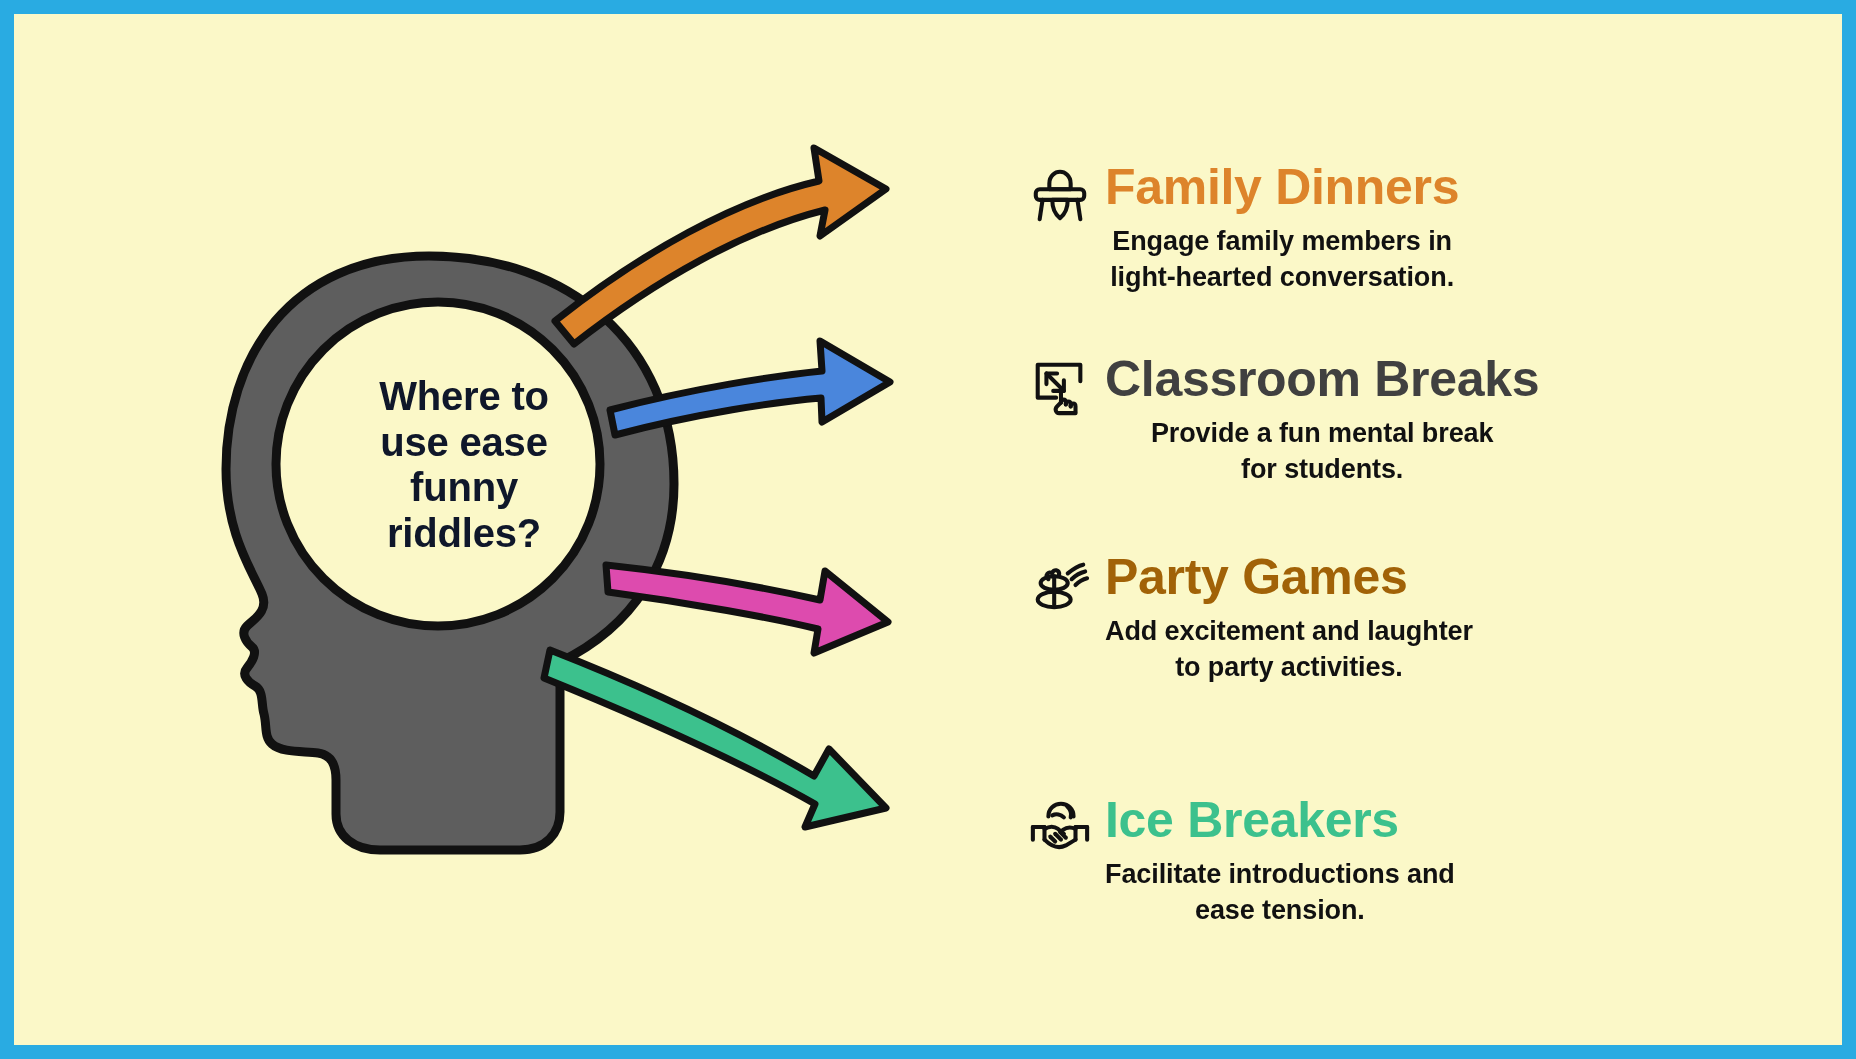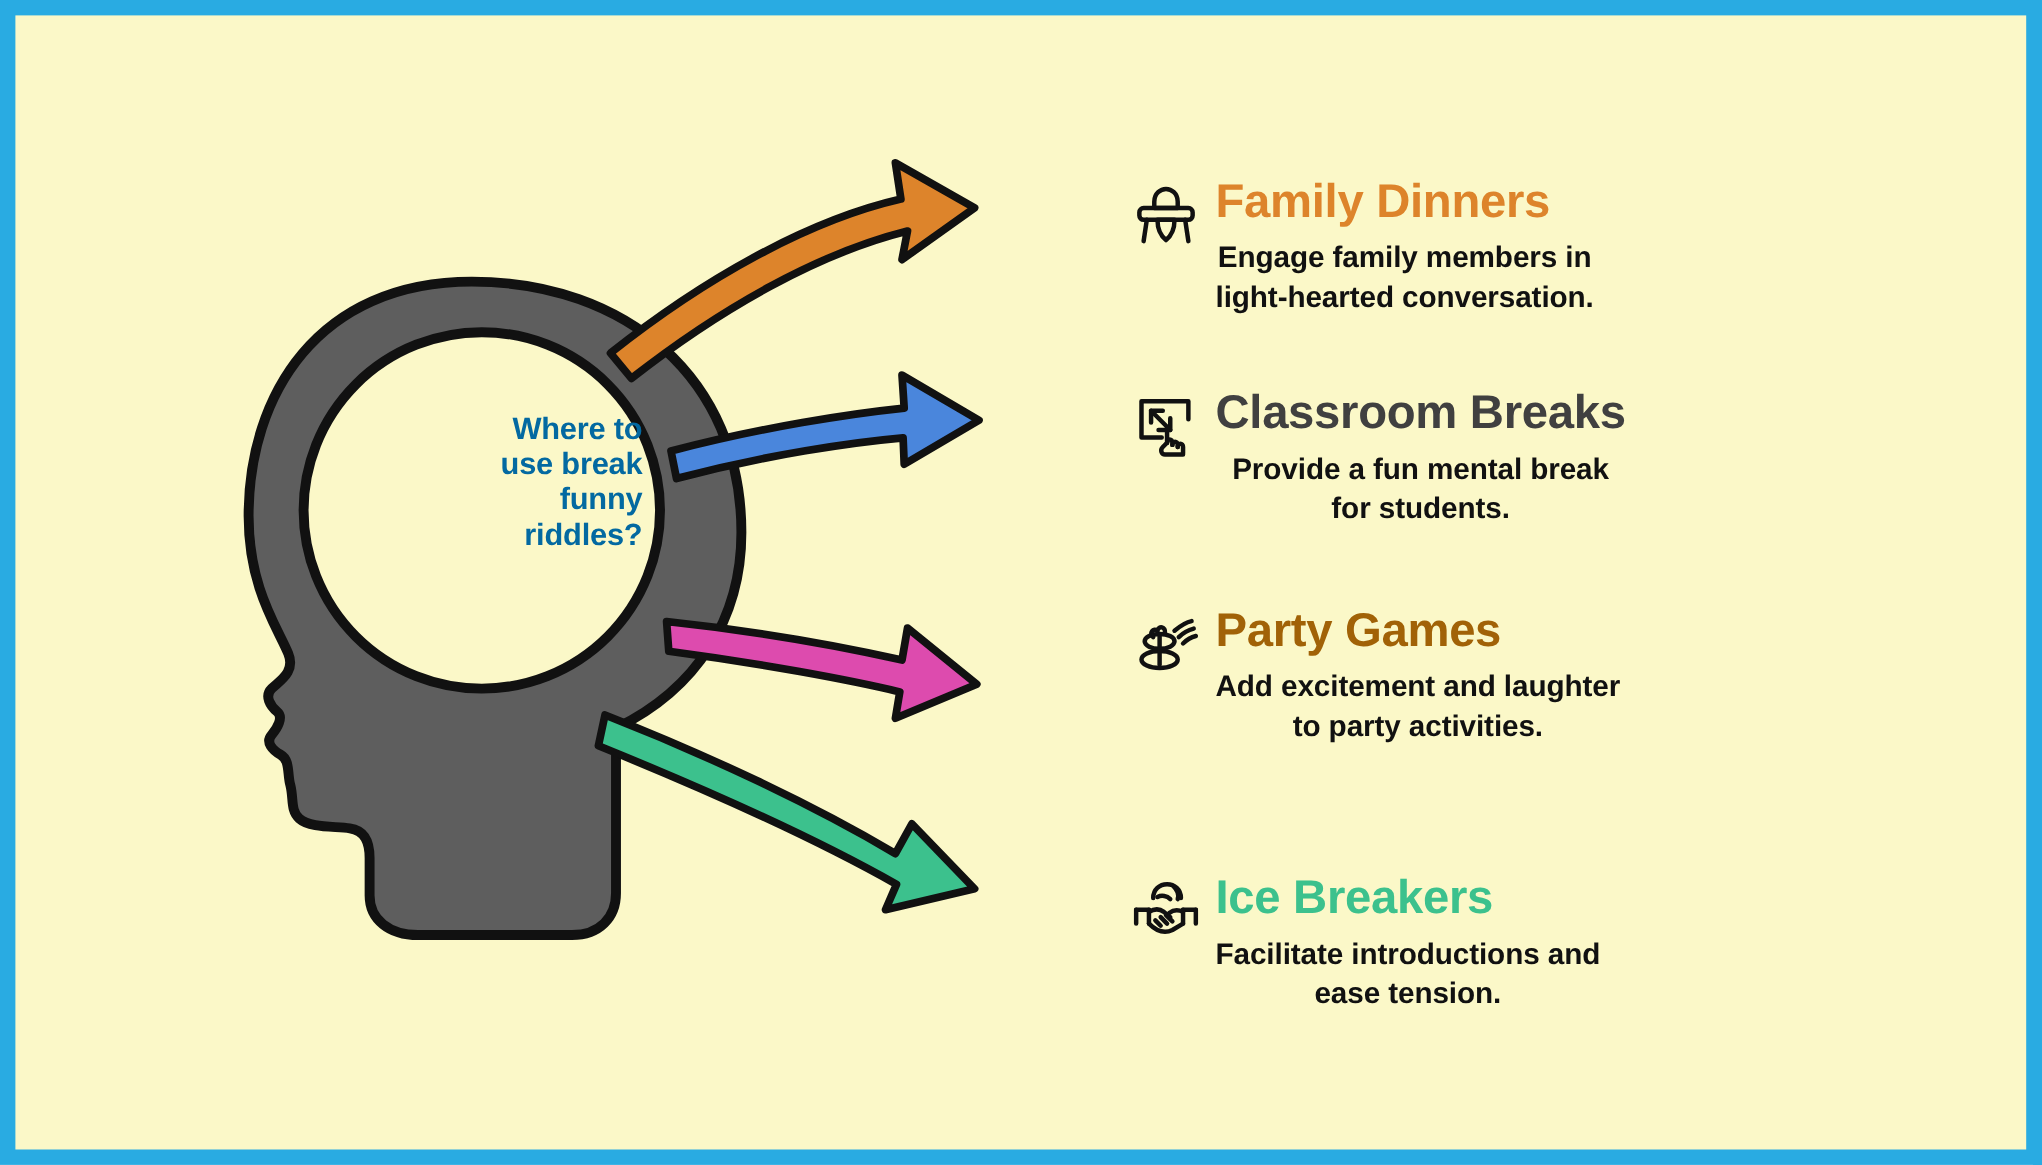--- a/index.html
+++ b/index.html
@@ -33,25 +33,25 @@
     top: 0;
     width: 100%;
     height: 100%;
     display: block;
   }
   .head-text {
     position: absolute;
     left: 330px;
     top: 360px;
     width: 240px;
-    text-align: right;
-    font-size: 28px;
+    text-align: center;
+    font-size: 40px;
     font-weight: bold;
     line-height: 1.14;
-    color: #0369a1;
+    color: #0f172a;
     letter-spacing: -0.2px;
   }
   .branches {
     position: absolute;
     left: 0;
     top: 0;
     width: 100%;
     height: 100%;
   }
   .branch {
@@ -68,21 +68,21 @@
   }
   .branch-icon svg {
     display: block;
     width: 62px;
     height: 62px;
   }
   .branch-body {
     flex: 1 1 auto;
   }
   .branch-title {
-    font-size: 43px;
+    font-size: 50px;
     font-weight: bold;
     line-height: 1.0;
     margin: 0 0 12px 0;
     white-space: nowrap;
     letter-spacing: -0.3px;
   }
   .branch-desc {
     font-size: 27px;
     font-weight: bold;
     line-height: 1.32;
@@ -162,21 +162,21 @@
                  L 815 735
                  L 872 794
                  L 791 813
                  L 801 790
                  C 725 747, 626 703, 530 664 Z" fill="#3CC18D" stroke="#111111" stroke-width="7" stroke-linejoin="round"></path>
       </g>
     </svg>
 
     <div class="head-text">
       <div>Where to</div>
-      <div>use break</div>
+      <div>use ease</div>
       <div>funny</div>
       <div>riddles?</div>
     </div>
 
     <div class="branches">
 
       <div class="branch b1">
         <span class="branch-icon">
           <svg viewBox="0 0 64 64" fill="none" stroke="#111111" stroke-width="4.2" stroke-linecap="round" stroke-linejoin="round">
             <path d="M21 20 C21 12, 27 8, 32 8 C37 8, 43 12, 43 20 L43 26 L21 26 Z"></path>

